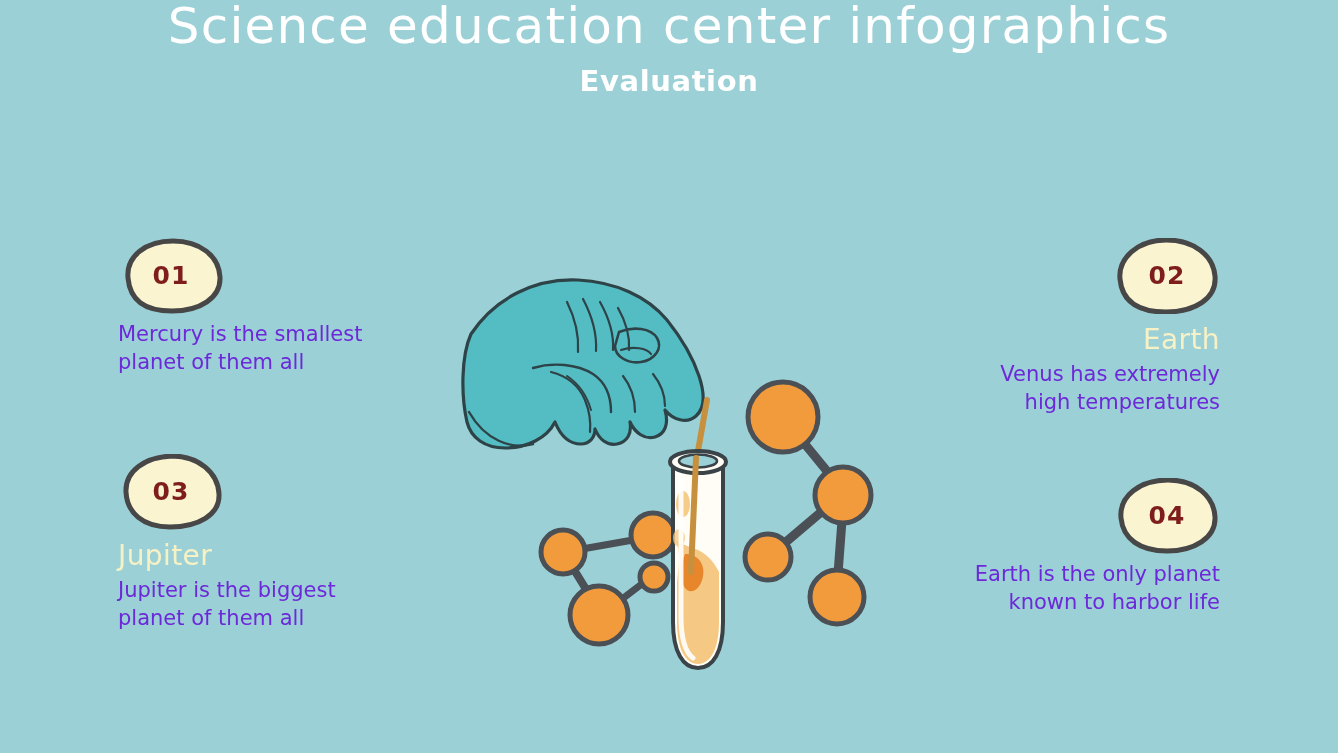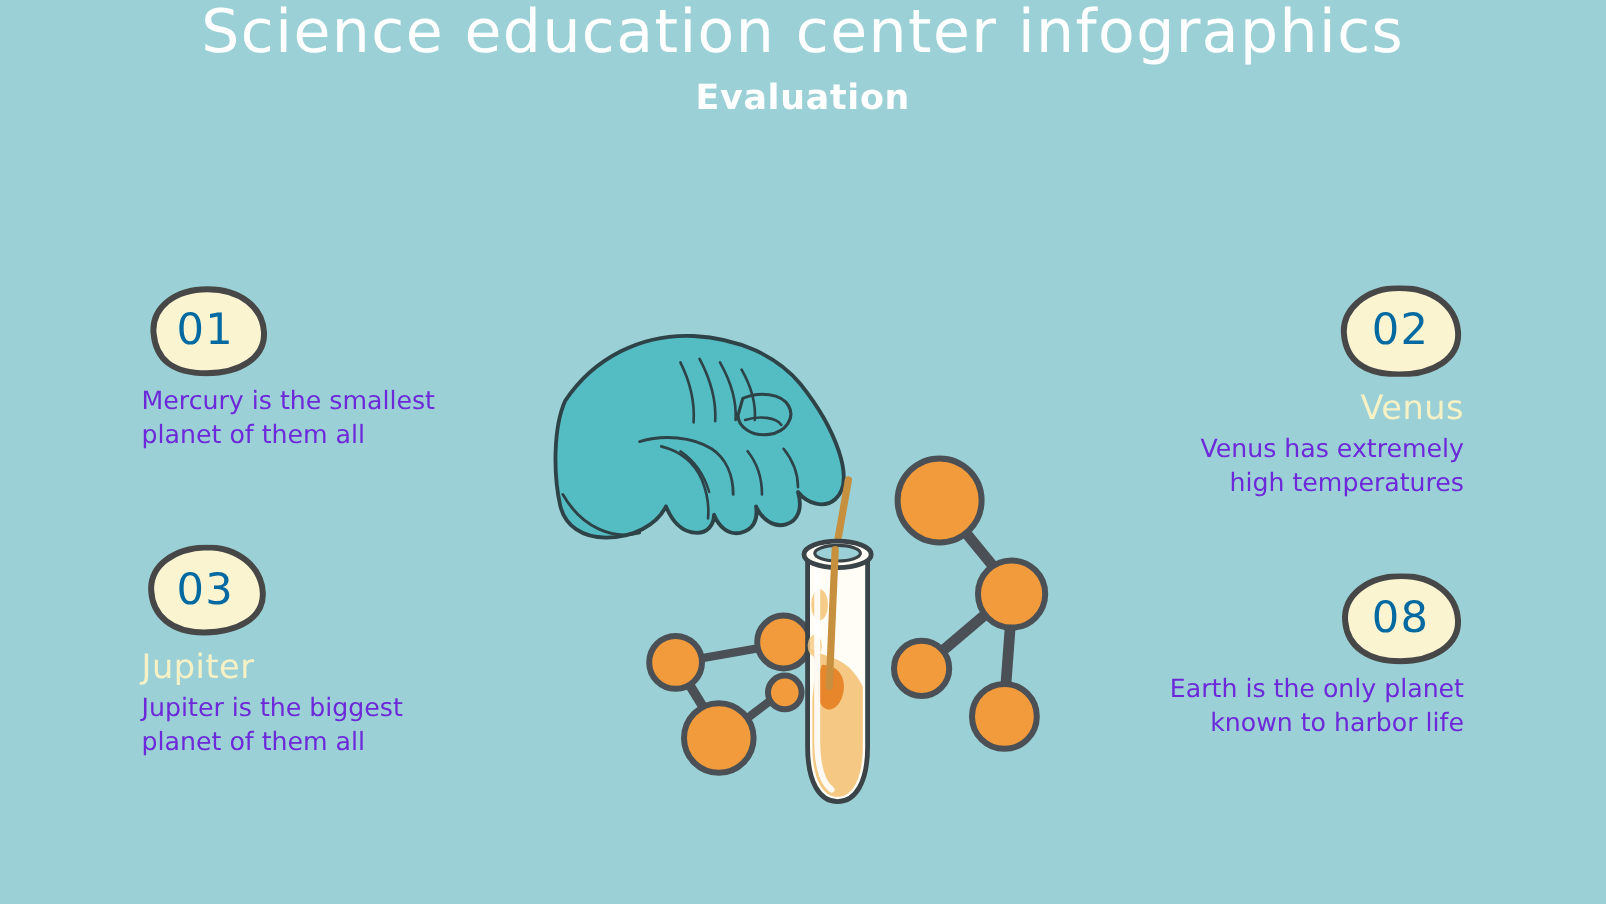--- a/index.html
+++ b/index.html
@@ -44,24 +44,24 @@
   .item-04 { top:478px; }
 
   .badge { position:relative; width:106px; height:76px; }
   .item-right .badge { margin-left:auto; }
 
   .badge svg { position:absolute; top:0; left:0; }
   .badge-num {
     position:absolute; inset:0;
     display:flex; align-items:center; justify-content:center;
     font-family:"DejaVu Sans", sans-serif;
-    font-size:36px;
-    font-weight:400;
+    font-size:25px;
+    font-weight:700;
     letter-spacing:1px;
-    color:#0369a1;
+    color:#7f1d1d;
     padding-bottom:2px;
   }
 
   .item-title {
     margin-top:11px;
     font-family:"DejaVu Sans", sans-serif;
     font-size:28px;
     font-weight:400;
     letter-spacing:0.4px;
     color:#F7F1C6;
@@ -104,21 +104,21 @@
 planet of them all</div>
   </div>
 
   <div class="item item-right item-02">
     <div class="badge">
       <svg width="106" height="76" viewBox="0 0 106 76">
         <path d="M6 41 C4 20 24 2 52 2 C80 2 99 17 101 38 C103 61 80 74 52 74 C24 74 8 63 6 41 Z" fill="#FAF4D1" stroke="#474747" stroke-width="5" stroke-linejoin="round"></path>
       </svg>
       <div class="badge-num">02</div>
     </div>
-    <div class="item-title">Venus</div>
+    <div class="item-title">Earth</div>
     <div class="item-desc">Venus has extremely
 high temperatures</div>
   </div>
 
   <div class="item item-left item-03">
     <div class="badge">
       <svg width="106" height="76" viewBox="0 0 106 76">
         <path d="M8 38 C7 17 27 3 54 2 C81 2 100 19 101 40 C102 61 80 73 52 73 C25 73 9 59 8 38 Z" fill="#FAF4D1" stroke="#474747" stroke-width="5" stroke-linejoin="round"></path>
       </svg>
       <div class="badge-num">03</div>
@@ -126,21 +126,21 @@
     <div class="item-title">Jupiter</div>
     <div class="item-desc">Jupiter is the biggest
 planet of them all</div>
   </div>
 
   <div class="item item-right item-04">
     <div class="badge">
       <svg width="106" height="76" viewBox="0 0 106 76">
         <path d="M7 40 C5 18 26 2 54 2 C81 2 100 18 101 39 C102 60 80 73 53 73 C26 73 9 61 7 40 Z" fill="#FAF4D1" stroke="#474747" stroke-width="5" stroke-linejoin="round"></path>
       </svg>
-      <div class="badge-num">08</div>
+      <div class="badge-num">04</div>
     </div>
     <div class="item-desc">Earth is the only planet
 known to harbor life</div>
   </div>
 
   <div class="illustration">
     <svg width="430" height="412" viewBox="0 0 430 412">
 
       <g>
         <line x1="110" y1="280" x2="195" y2="265" stroke="#4A5055" stroke-width="7" stroke-linecap="round"></line>

